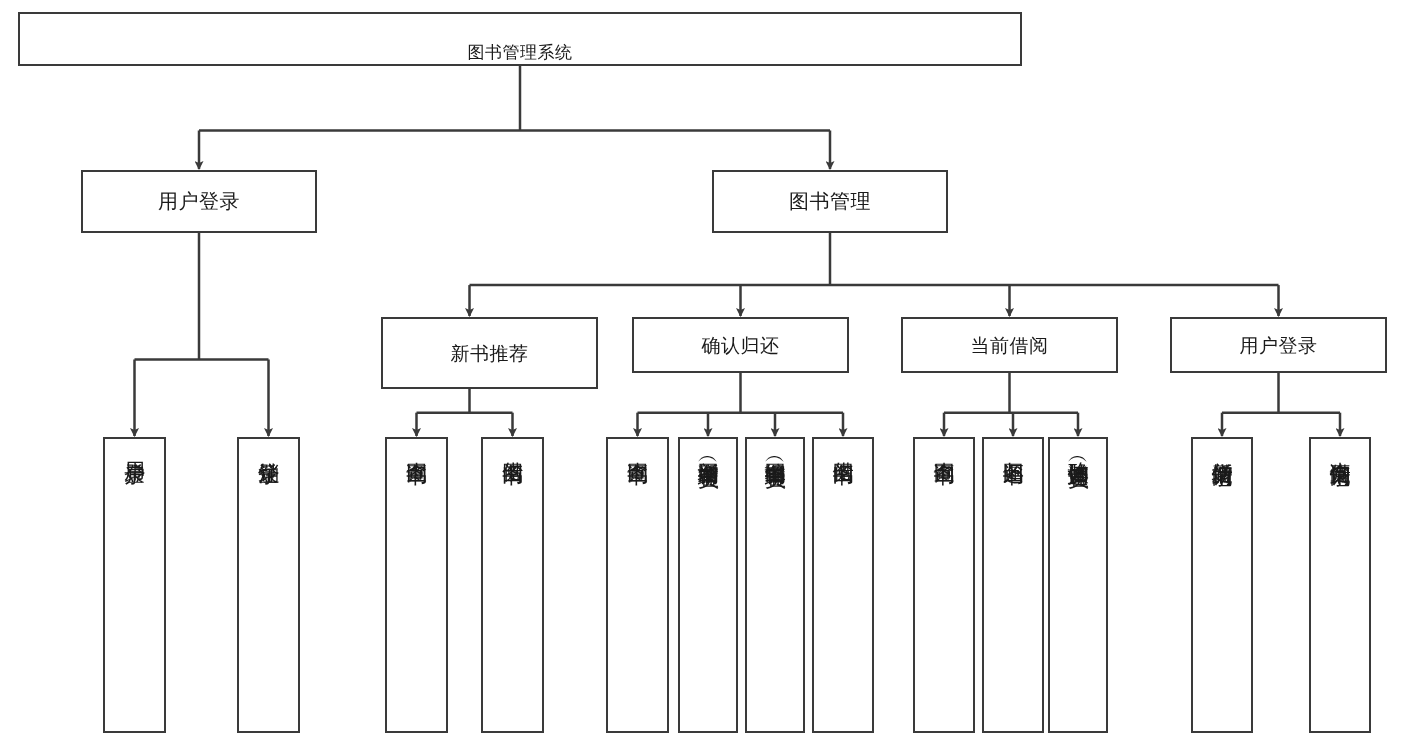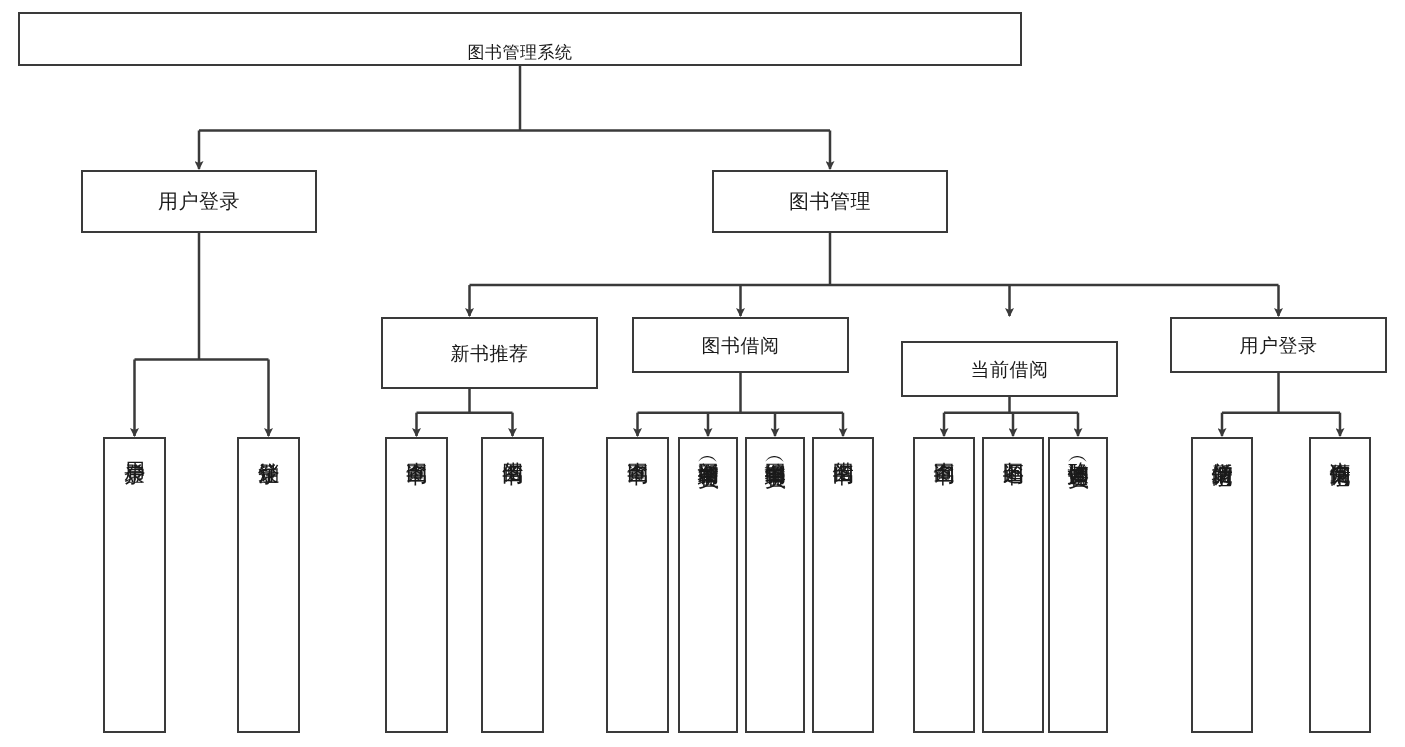--- a/index.html
+++ b/index.html
@@ -120,23 +120,23 @@
       <div class="node level1" style="left: 81px; top: 170px; width: 236px; height: 63px;">
         <span class="label">用户登录</span>
       </div>
       <div class="node level1" style="left: 712px; top: 170px; width: 236px; height: 63px;">
         <span class="label">图书管理</span>
       </div>
       <div class="node level2" style="left: 361px; top: 317px; width: 217px; height: 72px; margin-left: 20px;">
         <span class="label">新书推荐</span>
       </div>
       <div class="node level2" style="left: 632px; top: 317px; width: 217px; height: 56px;">
-        <span class="label">图书借阅</span>
+        <span class="label">确认归还</span>
       </div>
-      <div class="node level2" style="left: 901px; top: 317px; width: 217px; height: 56px; margin-top: 24px;">
+      <div class="node level2" style="left: 901px; top: 317px; width: 217px; height: 56px;">
         <span class="label">当前借阅</span>
       </div>
       <div class="node level2" style="left: 1170px; top: 317px; width: 217px; height: 56px;">
         <span class="label">用户登录</span>
       </div>
       <div class="node leaf" style="left: 103px; top: 437px; width: 63px; height: 296px;">
         <span class="label">用户登录</span>
       </div>
       <div class="node leaf" style="left: 237px; top: 437px; width: 63px; height: 296px;">
         <span class="label">注销登录</span>

